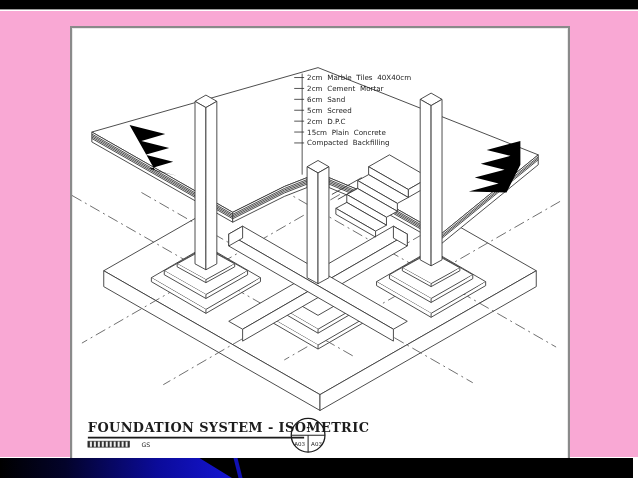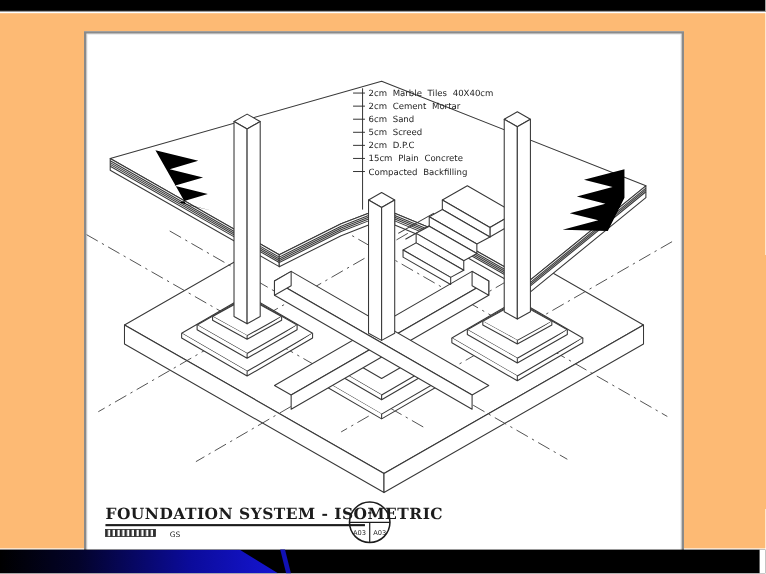--- a/index.html
+++ b/index.html
@@ -1,20 +1,20 @@
 <!DOCTYPE html>
 <html><head>
 <meta charset="utf-8">
 <style>
   html,body{margin:0;padding:0;}
   body{width:638px;height:478px;position:relative;overflow:hidden;
        background:#ffffff;font-family:"DejaVu Sans",sans-serif;}
   .top-bar{position:absolute;left:0;top:0;width:638px;height:9px;
        background:#000;border-bottom:1.5px solid #9a9a9a;}
-  .slide-area{position:absolute;left:0;top:11px;width:638px;height:446px;background:#fdba74;}
+  .slide-area{position:absolute;left:0;top:11px;width:638px;height:446px;background:#f9a8d4;}
   .drawing-frame{position:absolute;left:70px;top:15px;width:496px;height:434px;
        border:2px solid #8a8a8a;box-shadow:inset 0 0 0 1px #e9e9e9;background:#fff;}
   .drawing-frame svg{display:block;width:100%;height:100%;}
   .bottom-bar{position:absolute;left:0;top:458px;width:638px;height:20px;background:#000;}
   .blue-wedge{position:absolute;left:0;top:0;width:232px;height:20px;
        background:linear-gradient(90deg,#000 0%,#03032a 28%,#0b0b9a 68%,#1515d2 100%);
        clip-path:polygon(0 0,86% 0,100% 100%,0 100%);}
   .blue-streak{position:absolute;left:236px;top:0;width:4px;height:20px;
        background:#1111b4;transform:skewX(14deg);}
   .bar-end-gap{position:absolute;right:0;top:0;width:5px;height:20px;background:#fff;}

